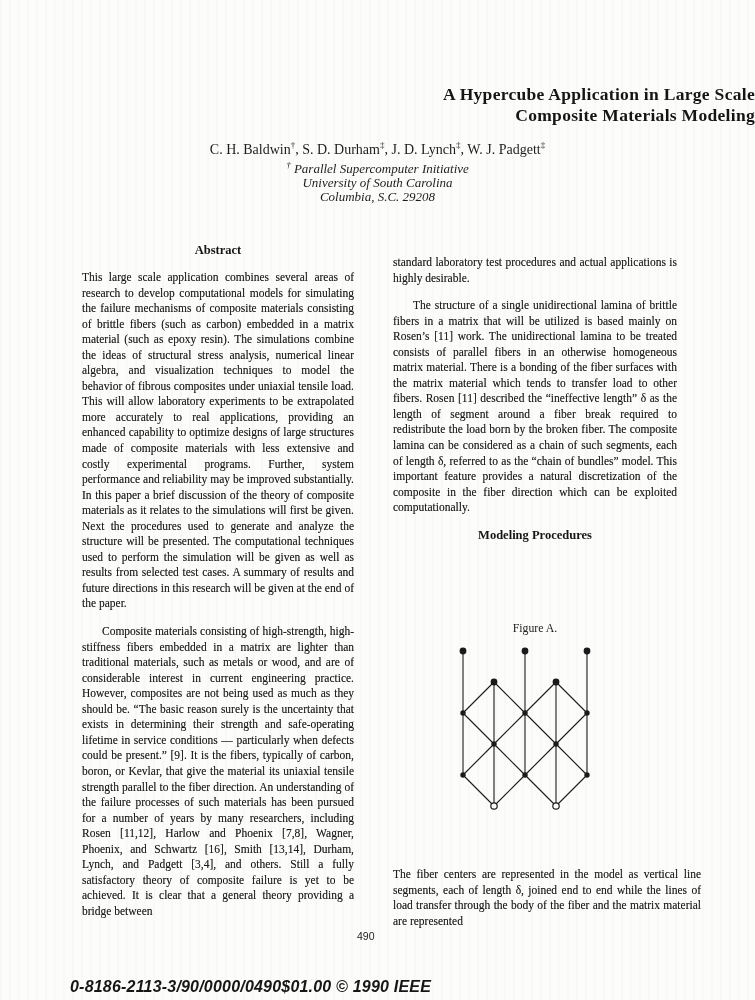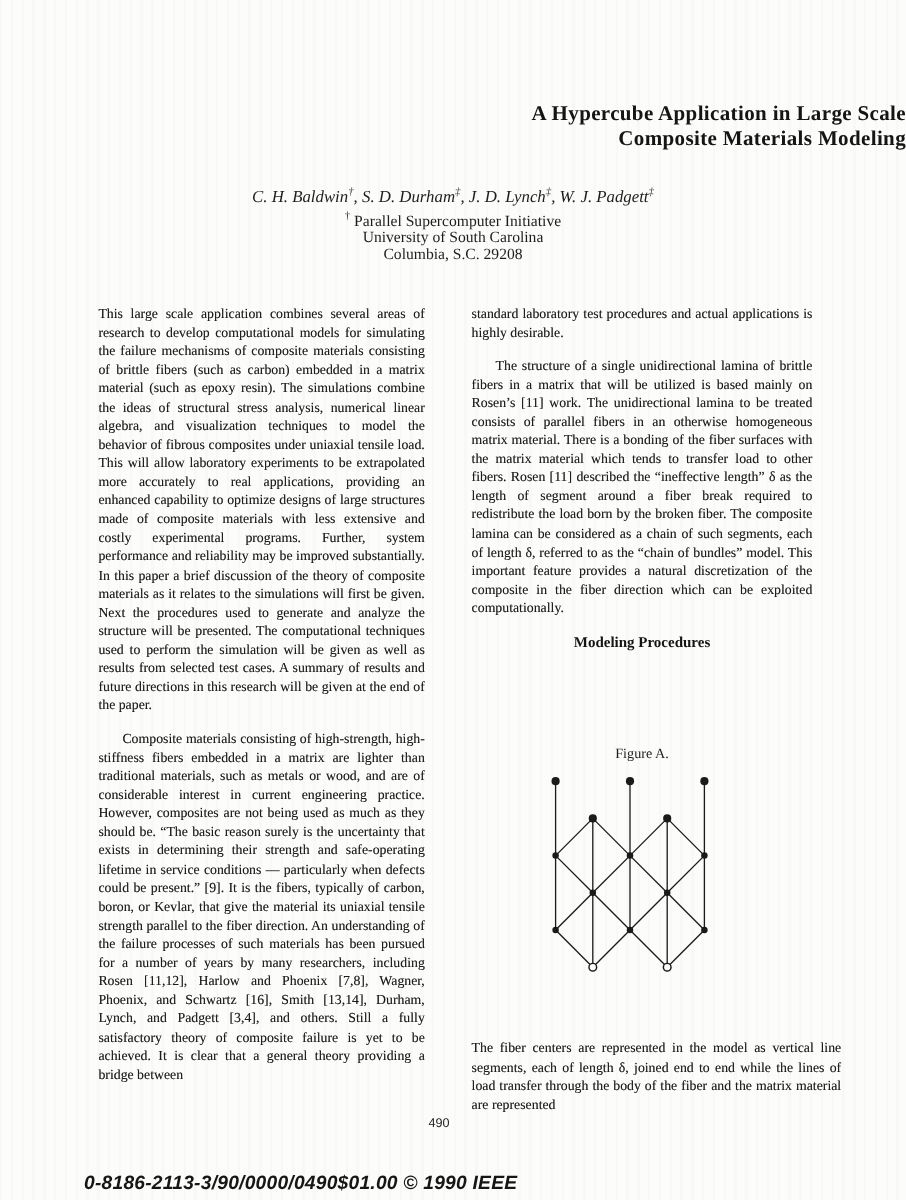--- a/index.html
+++ b/index.html
@@ -21,26 +21,26 @@
   }
   .paper-title{
     margin:0;
     font-size:17.5px;font-weight:bold;line-height:1.2;
     letter-spacing:.3px;
     color:#151515;
     text-align:right;
   }
   .paper-title .tline{display:block;}
   .authors-line{
-    margin-top:31px;
-    font-style:italic;font-size:14px;color:#1d1d1d;
+    margin-top:16px;
+    font-size:14px;color:#1d1d1d;
   }
   .authors-line sup, .affil sup{font-size:9px;vertical-align:super;line-height:0;}
   .affil{
-    font-size:13px;line-height:14px;color:#1d1d1d;
+    font-style:italic;font-size:13px;line-height:14px;color:#1d1d1d;
   }
   .affil.first{margin-top:4px;}
   
   .col{position:absolute;top:243px;}
   .col-left{left:70px;width:296px;}
   .col-right{left:381px;width:308px;}
   .sec-heading{
     margin:0 0 9px 0;
     font-size:12.5px;font-weight:bold;text-align:center;color:#151515;
   }
@@ -87,20 +87,21 @@
       <span class="tline">A Hypercube Application in Large Scale</span>
       <span class="tline">Composite Materials Modeling</span>
     </h1>
     <div class="authors-line" id="authors-line"><span>C. H. Baldwin<sup>†</sup></span>, <span>S. D. Durham<sup>‡</sup></span>, <span>J. D. Lynch<sup>‡</sup></span>, <span>W. J. Padgett<sup>‡</sup></span></div>
     <div class="affil first" id="affil-0"><sup>†</sup> Parallel Supercomputer Initiative</div>
     <div class="affil">University of South Carolina</div>
     <div class="affil">Columbia, S.C. 29208</div>
   </header>
 
   <section class="col col-left">
+    <h2 class="sec-heading">Abstract</h2>
     <p class="body noindent">This large scale application combines several areas of research to develop computational models for simulating the failure mechanisms of composite materials consisting of brittle fibers (such as carbon) embedded in a matrix material (such as epoxy resin). The simulations combine the ideas of structural stress analysis, numerical linear algebra, and visualization techniques to model the behavior of fibrous composites under uniaxial tensile load. This will allow laboratory experiments to be extrapolated more accurately to real applications, providing an enhanced capability to optimize designs of large structures made of composite materials with less extensive and costly experimental programs. Further, system performance and reliability may be improved substantially. In this paper a brief discussion of the theory of composite materials as it relates to the simulations will first be given. Next the procedures used to generate and analyze the structure will be presented. The computational techniques used to perform the simulation will be given as well as results from selected test cases. A summary of results and future directions in this research will be given at the end of the paper.</p>
     <p class="body indent">Composite materials consisting of high-strength, high-stiffness fibers embedded in a matrix are lighter than traditional materials, such as metals or wood, and are of considerable interest in current engineering practice. However, composites are not being used as much as they should be. “The basic reason surely is the uncertainty that exists in determining their strength and safe-operating lifetime in service conditions — particularly when defects could be present.” [9]. It is the fibers, typically of carbon, boron, or Kevlar, that give the material its uniaxial tensile strength parallel to the fiber direction. An understanding of the failure processes of such materials has been pursued for a number of years by many researchers, including Rosen [11,12], Harlow and Phoenix [7,8], Wagner, Phoenix, and Schwartz [16], Smith [13,14], Durham, Lynch, and Padgett [3,4], and others. Still a fully satisfactory theory of composite failure is yet to be achieved. It is clear that a general theory providing a bridge between</p>
   </section>
 
   <section class="col col-right">
     <p class="body noindent">standard laboratory test procedures and actual applications is highly desirable.</p>
     <p class="body indent">The structure of a single unidirectional lamina of brittle fibers in a matrix that will be utilized is based mainly on Rosen’s [11] work. The unidirectional lamina to be treated consists of parallel fibers in an otherwise homogeneous matrix material. There is a bonding of the fiber surfaces with the matrix material which tends to transfer load to other fibers. Rosen [11] described the “ineffective length” δ as the length of segment around a fiber break required to redistribute the load born by the broken fiber. The composite lamina can be considered as a chain of such segments, each of length δ, referred to as the “chain of bundles” model. This important feature provides a natural discretization of the composite in the fiber direction which can be exploited computationally.</p>
     <h2 class="sec-heading spaced">Modeling Procedures</h2>
 
     <div class="figure-caption">Figure A.</div>

